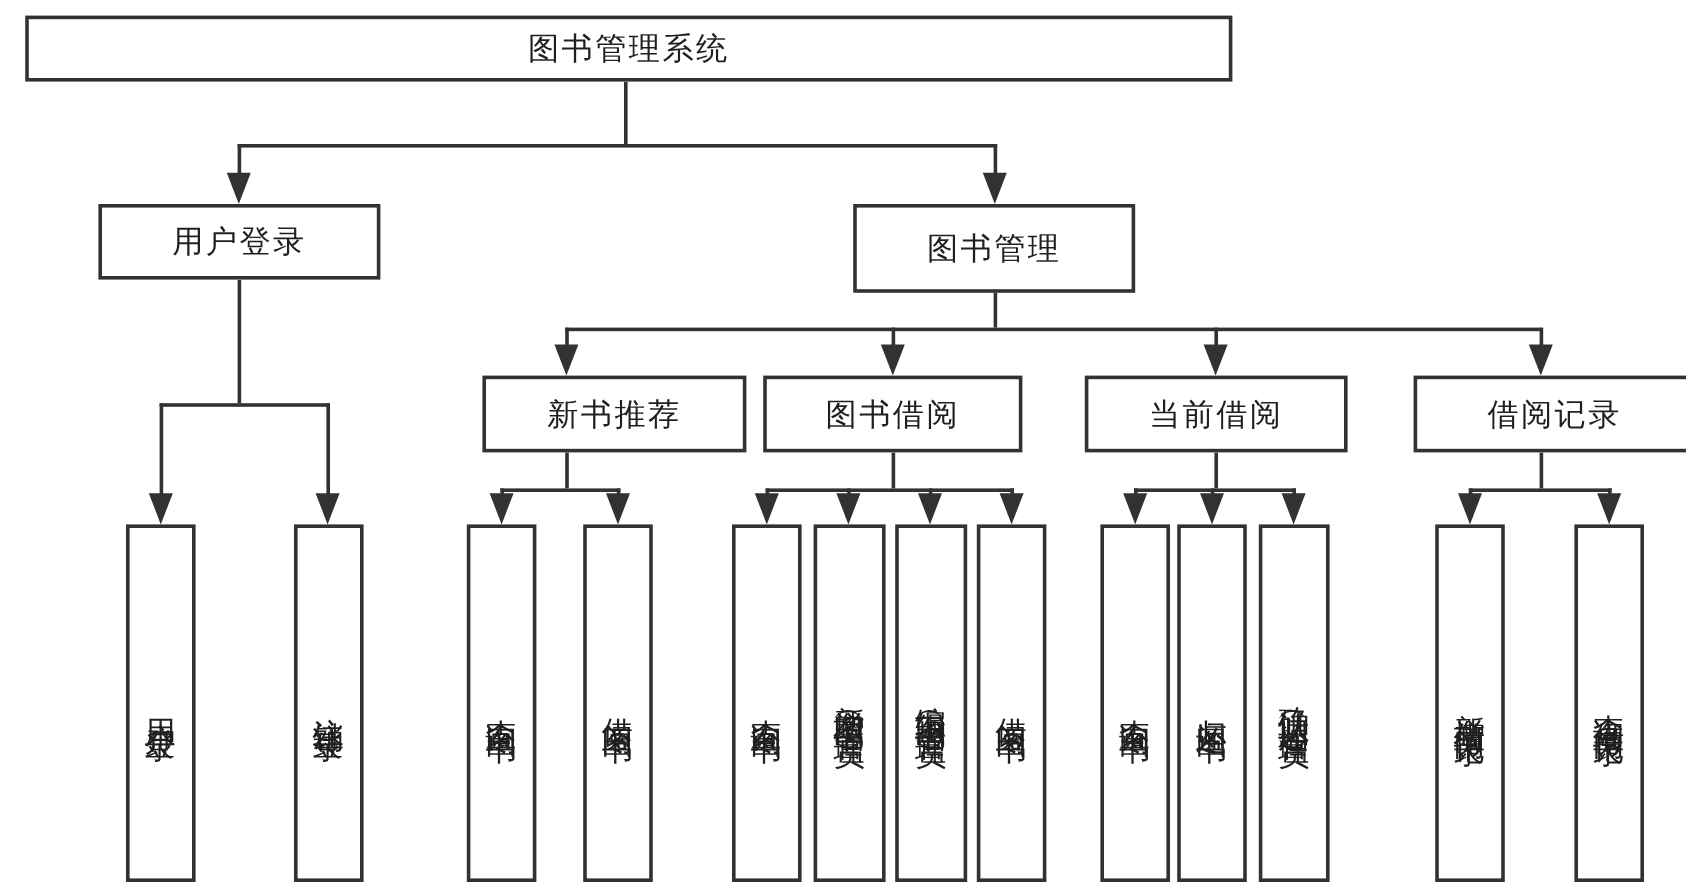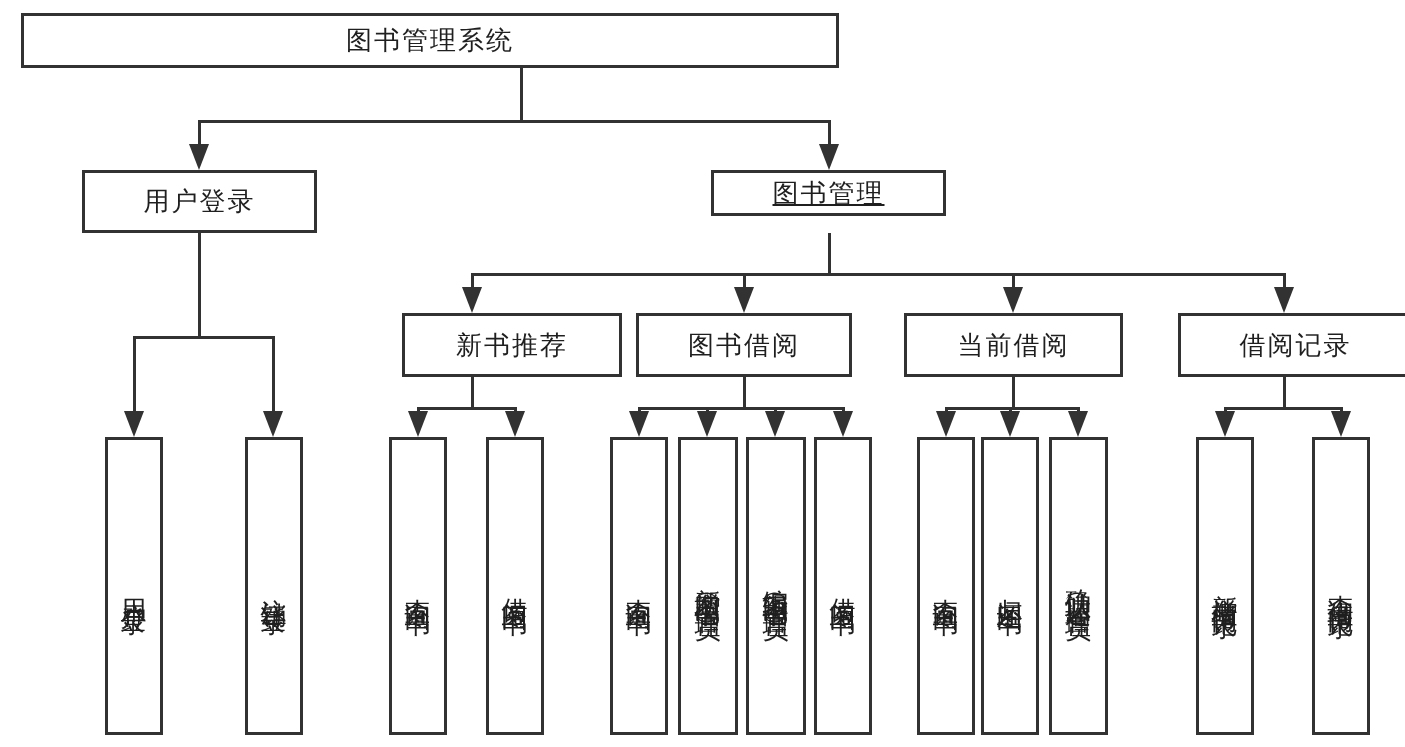--- a/index.html
+++ b/index.html
@@ -51,31 +51,31 @@
     letter-spacing: 1px;
     white-space: nowrap;
     z-index: 5;
   }
 </style>
 </head>
 <body>
 
 <div id="stage">
 
-  <div class="box" style="left:21px; top:13px; width:818px; height:55px;">图书管理系统</div>
+  <div class="box" style="left:21px; top:13px; width:1006px; height:55px;">图书管理系统</div>
 
   <div class="vline" style="left:520px; top:68px; height:52px;"></div>
   <div class="hline" style="left:198px; top:120px; width:633px;"></div>
   <div class="vline" style="left:198px; top:120px; height:26px;"></div>
   <div class="arrow" style="left:189px; top:144px;"></div>
   <div class="vline" style="left:828px; top:120px; height:26px;"></div>
   <div class="arrow" style="left:819px; top:144px;"></div>
 
   <div class="box" style="left:82px; top:170px; width:235px; height:63px;">用户登录</div>
-  <div class="box" style="left:711px; top:170px; width:235px; height:46px;text-decoration:underline;">图书管理</div>
+  <div class="box" style="left:711px; top:170px; width:235px; height:74px;">图书管理</div>
 
   <div class="vline" style="left:198px; top:233px; height:103px;"></div>
   <div class="hline" style="left:133px; top:336px; width:142px;"></div>
   <div class="vline" style="left:133px; top:336px; height:78px;"></div>
   <div class="arrow" style="left:124px; top:411px;"></div>
   <div class="vline" style="left:272px; top:336px; height:78px;"></div>
   <div class="arrow" style="left:263px; top:411px;"></div>
 
   <div class="vline" style="left:828px; top:233px; height:40px;"></div>
   <div class="hline" style="left:471px; top:273px; width:813px;"></div>

